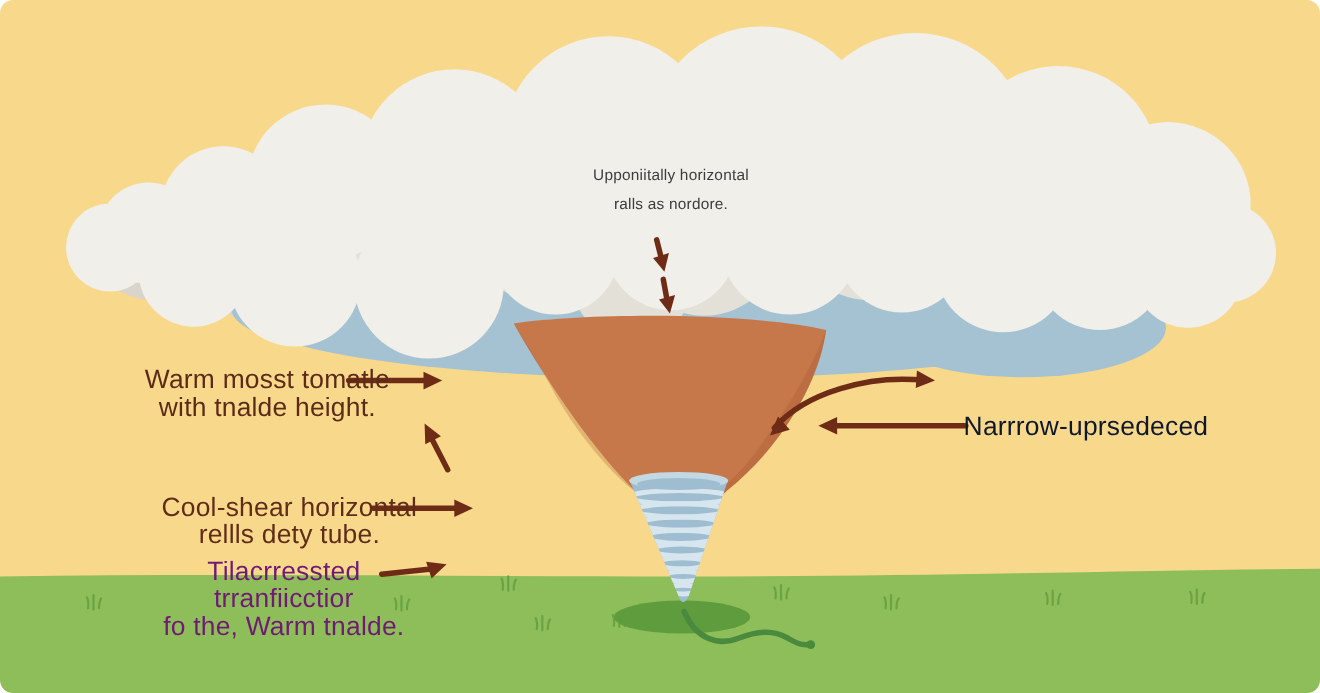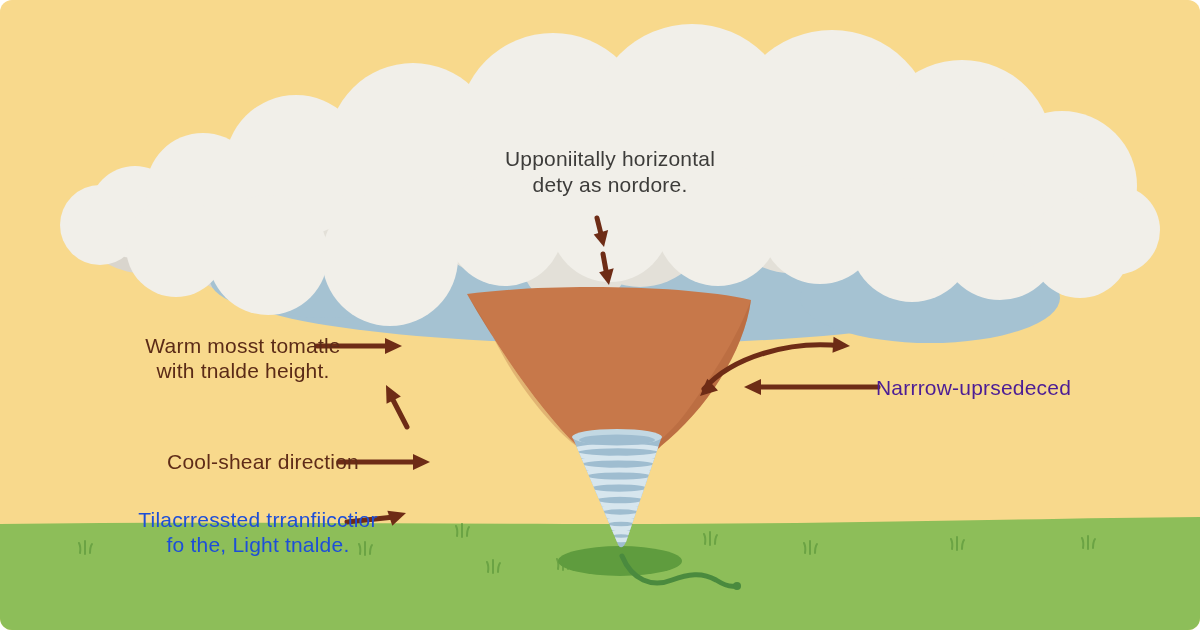--- a/index.html
+++ b/index.html
@@ -4,25 +4,25 @@
 <style>
   html,body{margin:0;padding:0;background:#ffffff;}
   #stage{
     position:relative;width:1200px;height:630px;overflow:hidden;
     border-radius:12px;
     font-family:"Liberation Sans", sans-serif;
   }
   #scene{position:absolute;inset:0;}
   .label{
     position:absolute;
-    font-size:21px;line-height:25px;font-weight:400;
+    font-size:24px;line-height:25px;font-weight:400;
     letter-spacing:.2px;
   }
   .label.center{text-align:center;}
-  .label.updraft{font-size:21px;line-height:26px;}
+  .label.updraft{font-size:14px;line-height:26px;}
 </style>
 </head>
 <body>
 
 <div id="stage">
 
   <svg id="scene" width="1200" height="630" viewBox="0 0 1200 630">
 
     <defs>
       <clipPath id="coneClip">
@@ -188,34 +188,35 @@
 
       <g>
         <line x1="878" y1="387" x2="756" y2="387"></line>
         <path d="M0,0 L-17,-8 L-17,8 Z" transform="translate(744,387) rotate(180)" stroke="none"></path>
       </g>
     </g>
   </svg>
 
   <div class="label center updraft" style="left: 480px; top: 146px; width: 260px; color: rgb(61, 60, 58);">
     <div>Upponiitally horizontal</div>
-    <div>dety as nordore.</div>
+    <div>ralls as nordore.</div>
   </div>
 
   <div class="label center" style="left: 123px; top: 333px; width: 240px; color: rgb(91, 43, 23);">
     <div>Warm mosst tomatle</div>
     <div>with tnalde height.</div>
   </div>
 
   <div class="label center" style="left: 143px; top: 449px; width: 240px; color: rgb(95, 44, 24);">
-    <div>Cool-shear direction</div>
-  </div>
-
-  <div class="label center" style="left: 128px; top: 507px; width: 260px; color: #1d4ed8;">
+    <div>Cool-shear horizontal</div>
+    <div>rellls dety tube.</div>
+  </div>
+
+  <div class="label center" style="left: 128px; top: 507px; width: 260px; color: #701a75;">
     <div>Tilacrressted trranfiicctior</div>
-    <div>fo the, Light tnalde.</div>
-  </div>
-
-  <div class="label" style="left: 876px; top: 375px; width: 230px; color: #4c1d95;">
+    <div>fo the, Warm tnalde.</div>
+  </div>
+
+  <div class="label" style="left: 876px; top: 375px; width: 230px; color: #0f172a;">
     <div>Narrrow-uprsedeced</div>
   </div>
 
 </div>
 
 </body></html>

